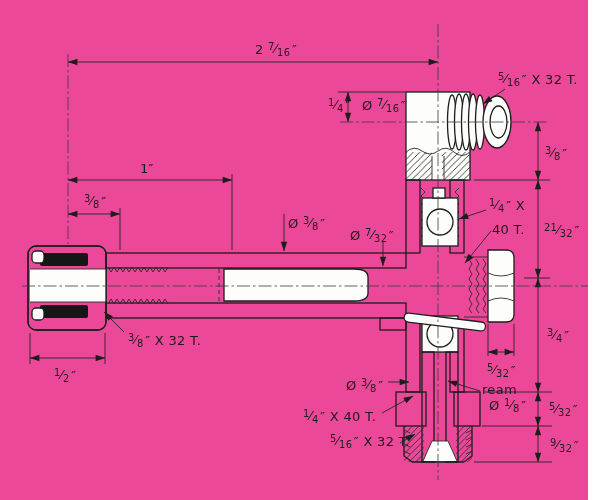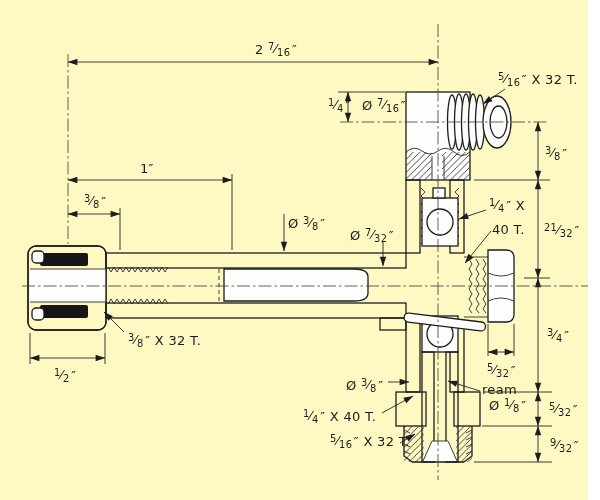--- a/index.html
+++ b/index.html
@@ -1,16 +1,16 @@
 <!DOCTYPE html>
 <html><head>
 <meta charset="utf-8">
 <style>
   html,body{margin:0;padding:0;background:#ffffff;}
-  .page{width:588px;height:500px;background:#fef9c3;position:relative;overflow:hidden;
+  .page{width:588px;height:500px;background:#ec4899;position:relative;overflow:hidden;
         font-family:"DejaVu Sans", sans-serif;}
   svg text{font-family:"DejaVu Sans", sans-serif;fill:#1b1b1b;font-size:13px;letter-spacing:.3px;}
   .ol{fill:none;stroke:#1d1d1d;stroke-width:1.3;}
   .olw{fill:#fdfdfc;stroke:#1d1d1d;stroke-width:1.3;}
   .thin{fill:none;stroke:#2a2a2a;stroke-width:.9;}
   .dim{fill:none;stroke:#262626;stroke-width:.9;}
   .cl{fill:none;stroke:#3a3a3a;stroke-width:.8;stroke-dasharray:13 3 2.5 3;}
   .dash{fill:none;stroke:#2a2a2a;stroke-width:.9;stroke-dasharray:4 3;}
 </style>
 </head>

